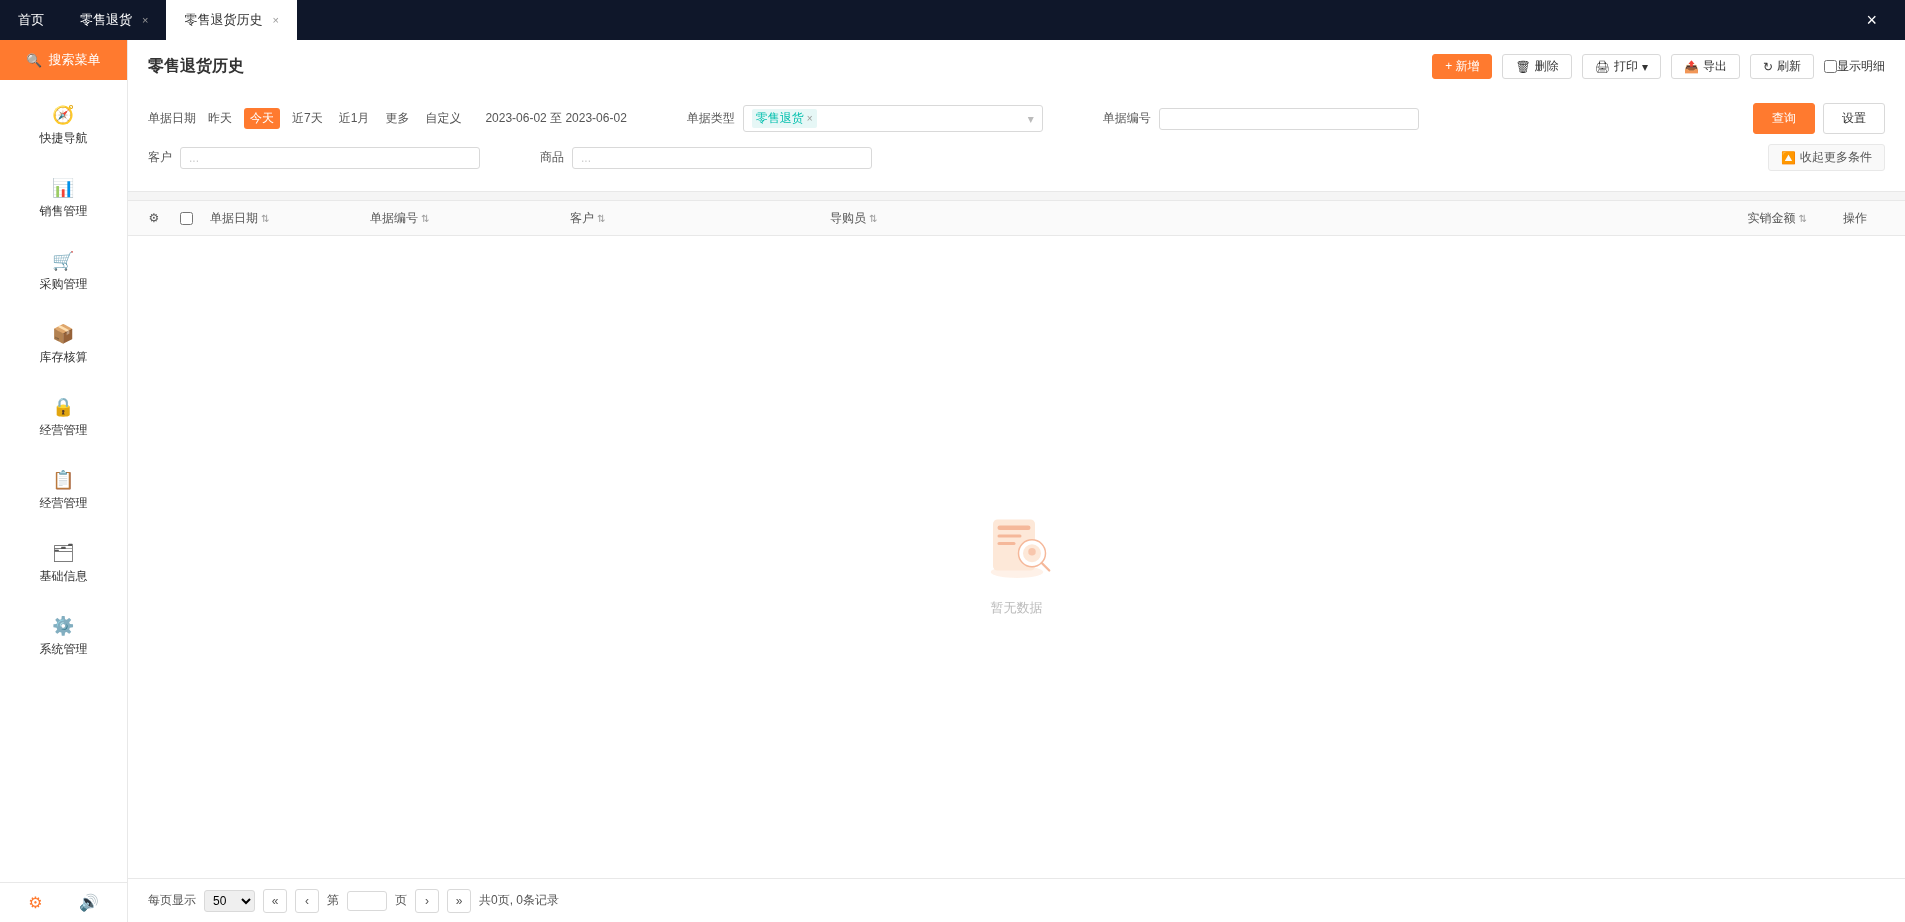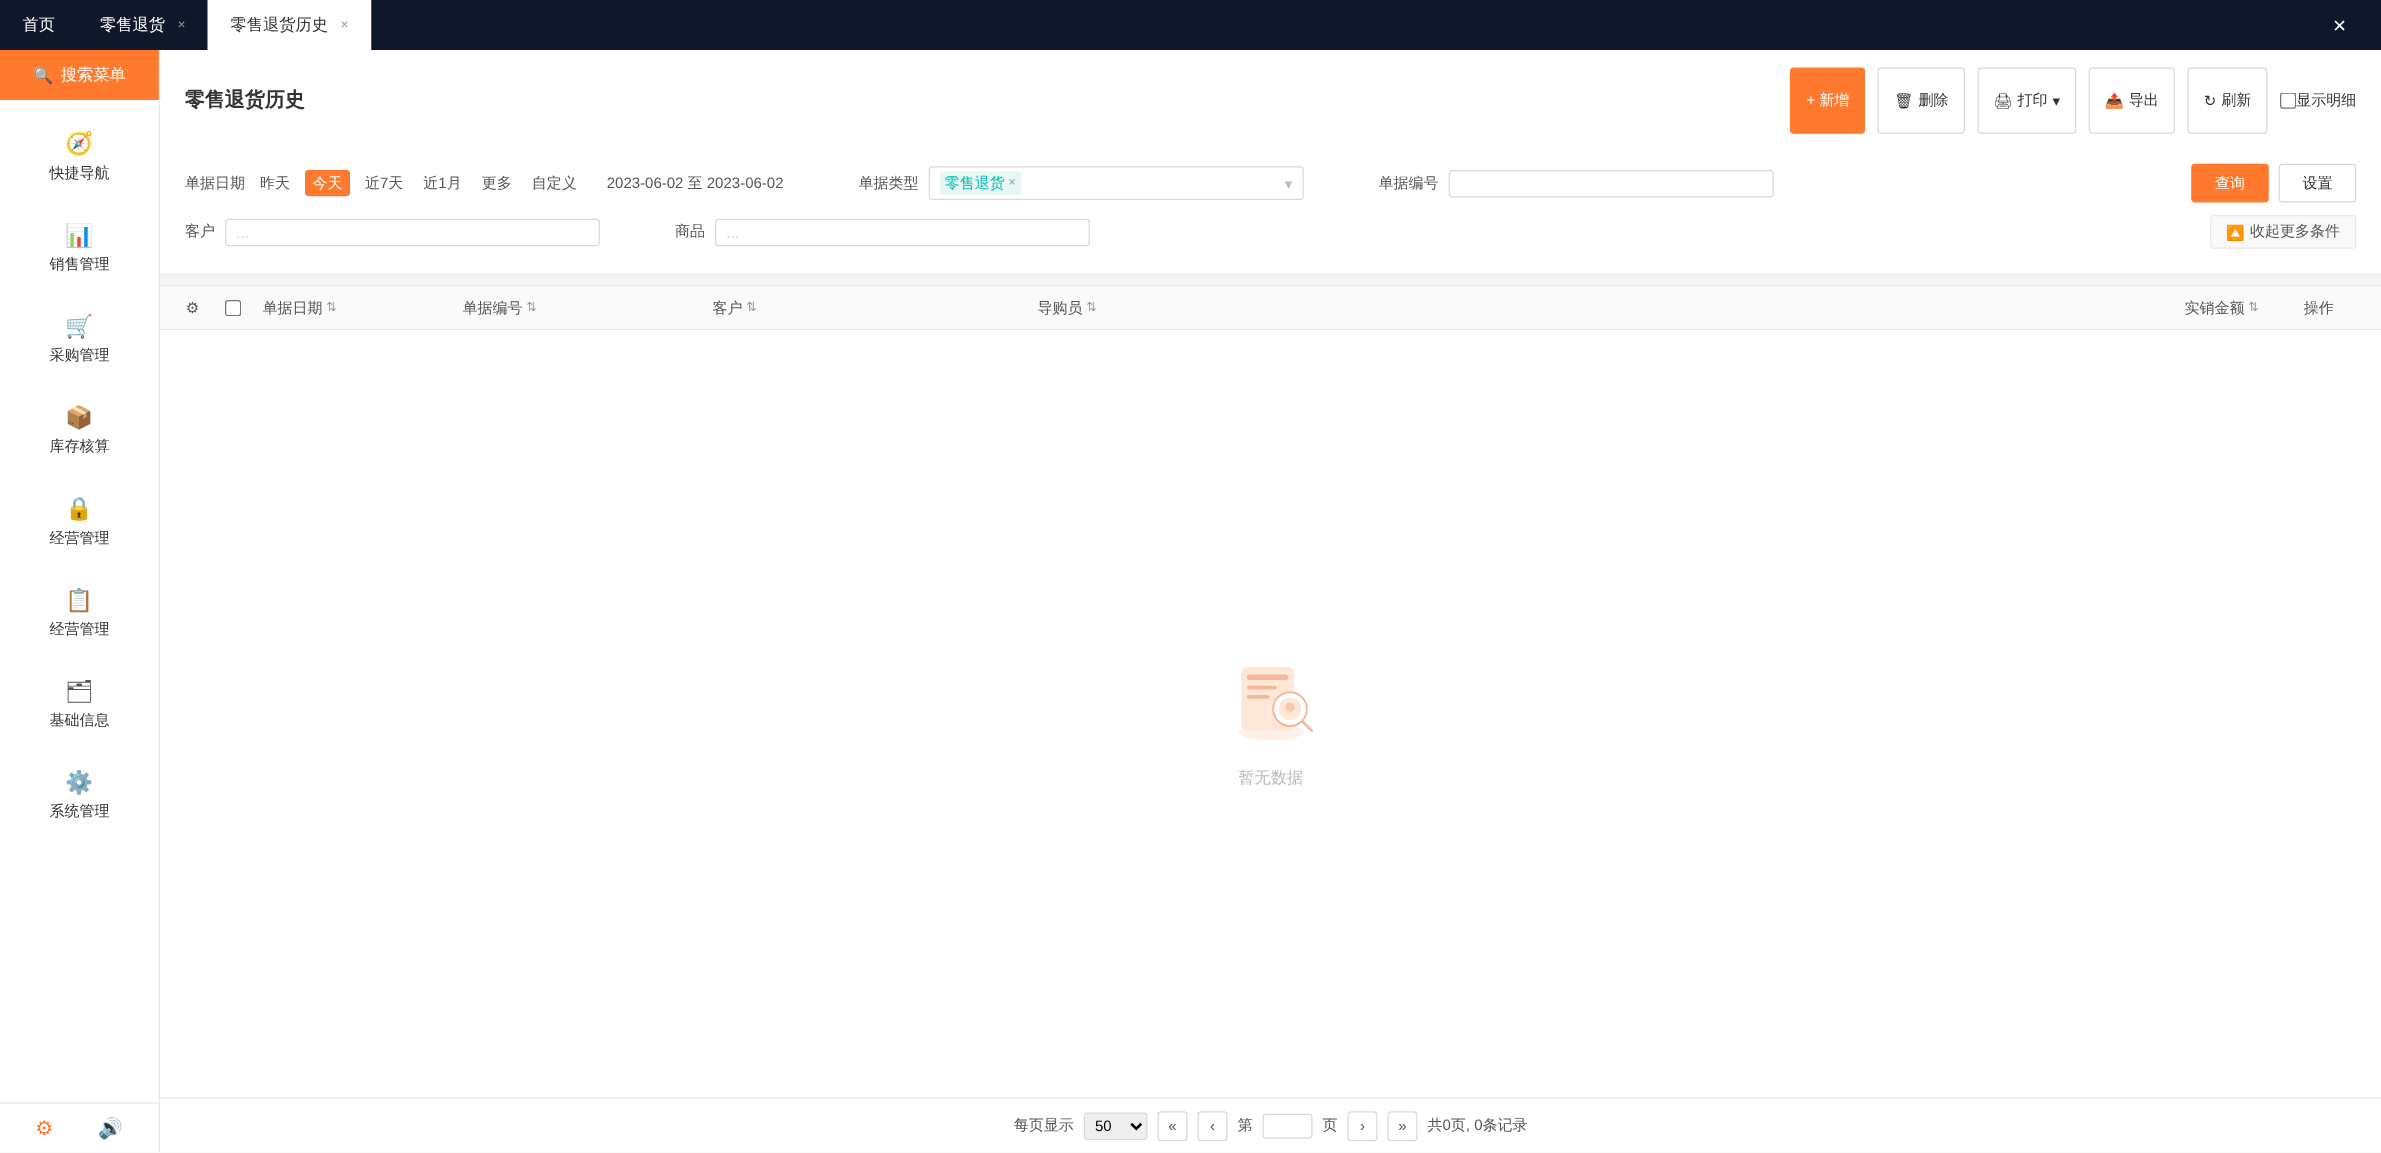--- a/index.html
+++ b/index.html
@@ -152,21 +152,21 @@
     }
     .toolbar {
       display: flex;
       align-items: center;
       gap: 10px;
     }
     .toolbar-btn {
       display: flex;
       align-items: center;
       gap: 4px;
-      padding: 17px 12px;
+      padding: 3px 12px;
       border: 1px solid #d9d9d9;
       border-radius: 3px;
       background: #fff;
       font-size: 12px;
       color: #333;
       cursor: pointer;
     }
     .toolbar-btn.primary {
       background: #ff7a2f;
       border-color: #ff7a2f;
@@ -357,21 +357,21 @@
     .empty-text {
       font-size: 13px;
       color: #bbb;
     }
 
     
     .pagination-bar {
       height: 44px;
       display: flex;
       align-items: center;
-      justify-content: center;
+      justify-content: flex-start;
       padding: 0 20px;
       background: #fff;
       border-top: 1px solid #e8e8e8;
       gap: 8px;
       font-size: 12px;
       color: #555;
       flex-shrink: 0;
     }
     .page-size-select {
       border: 1px solid #d9d9d9;

